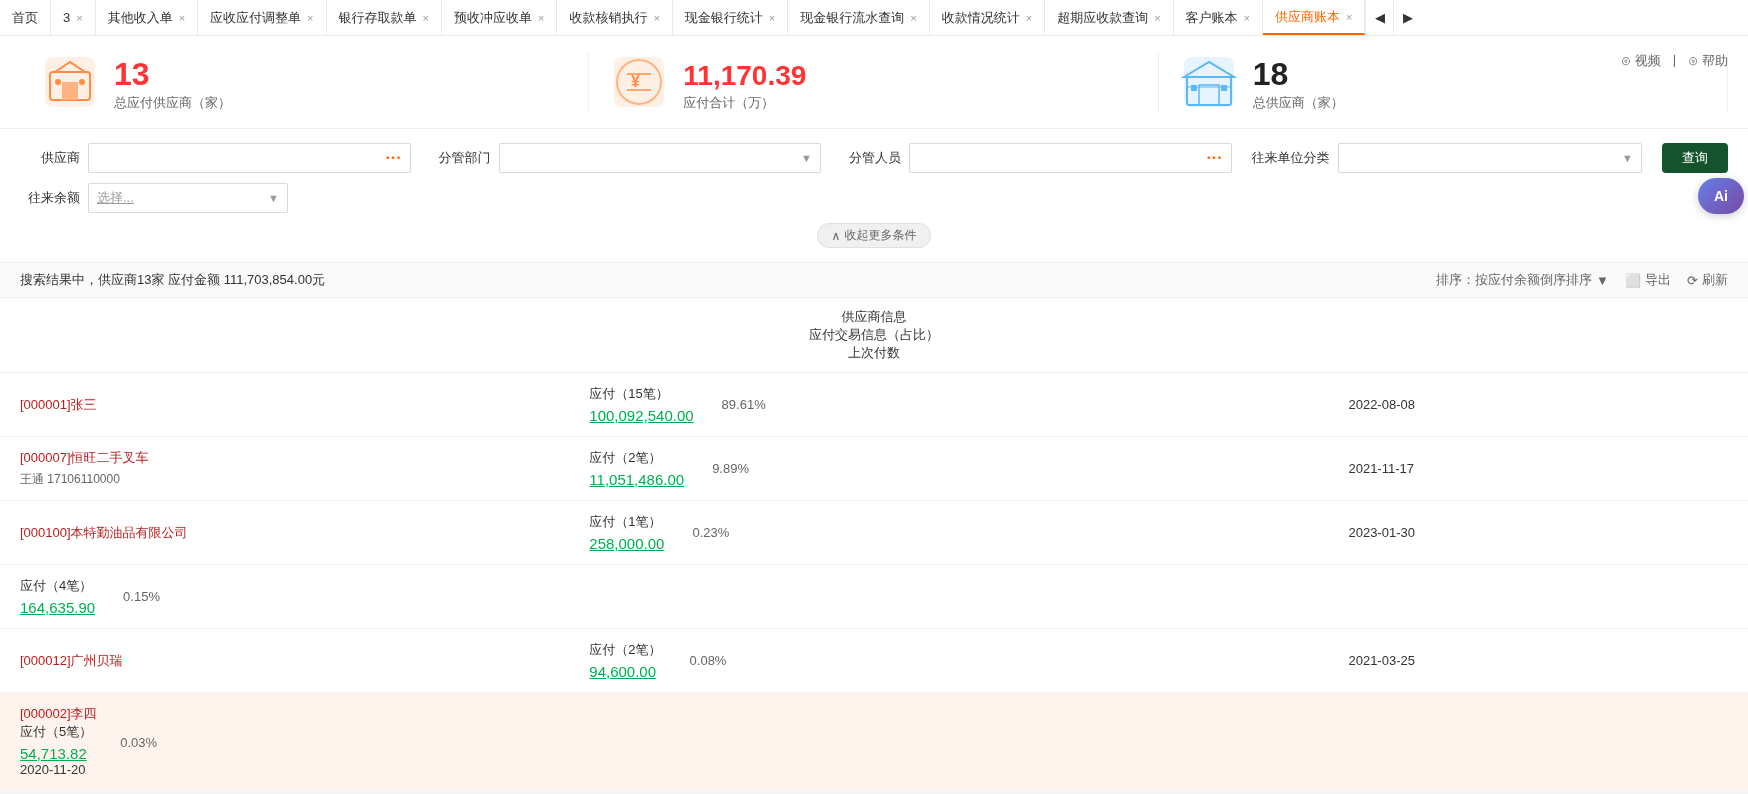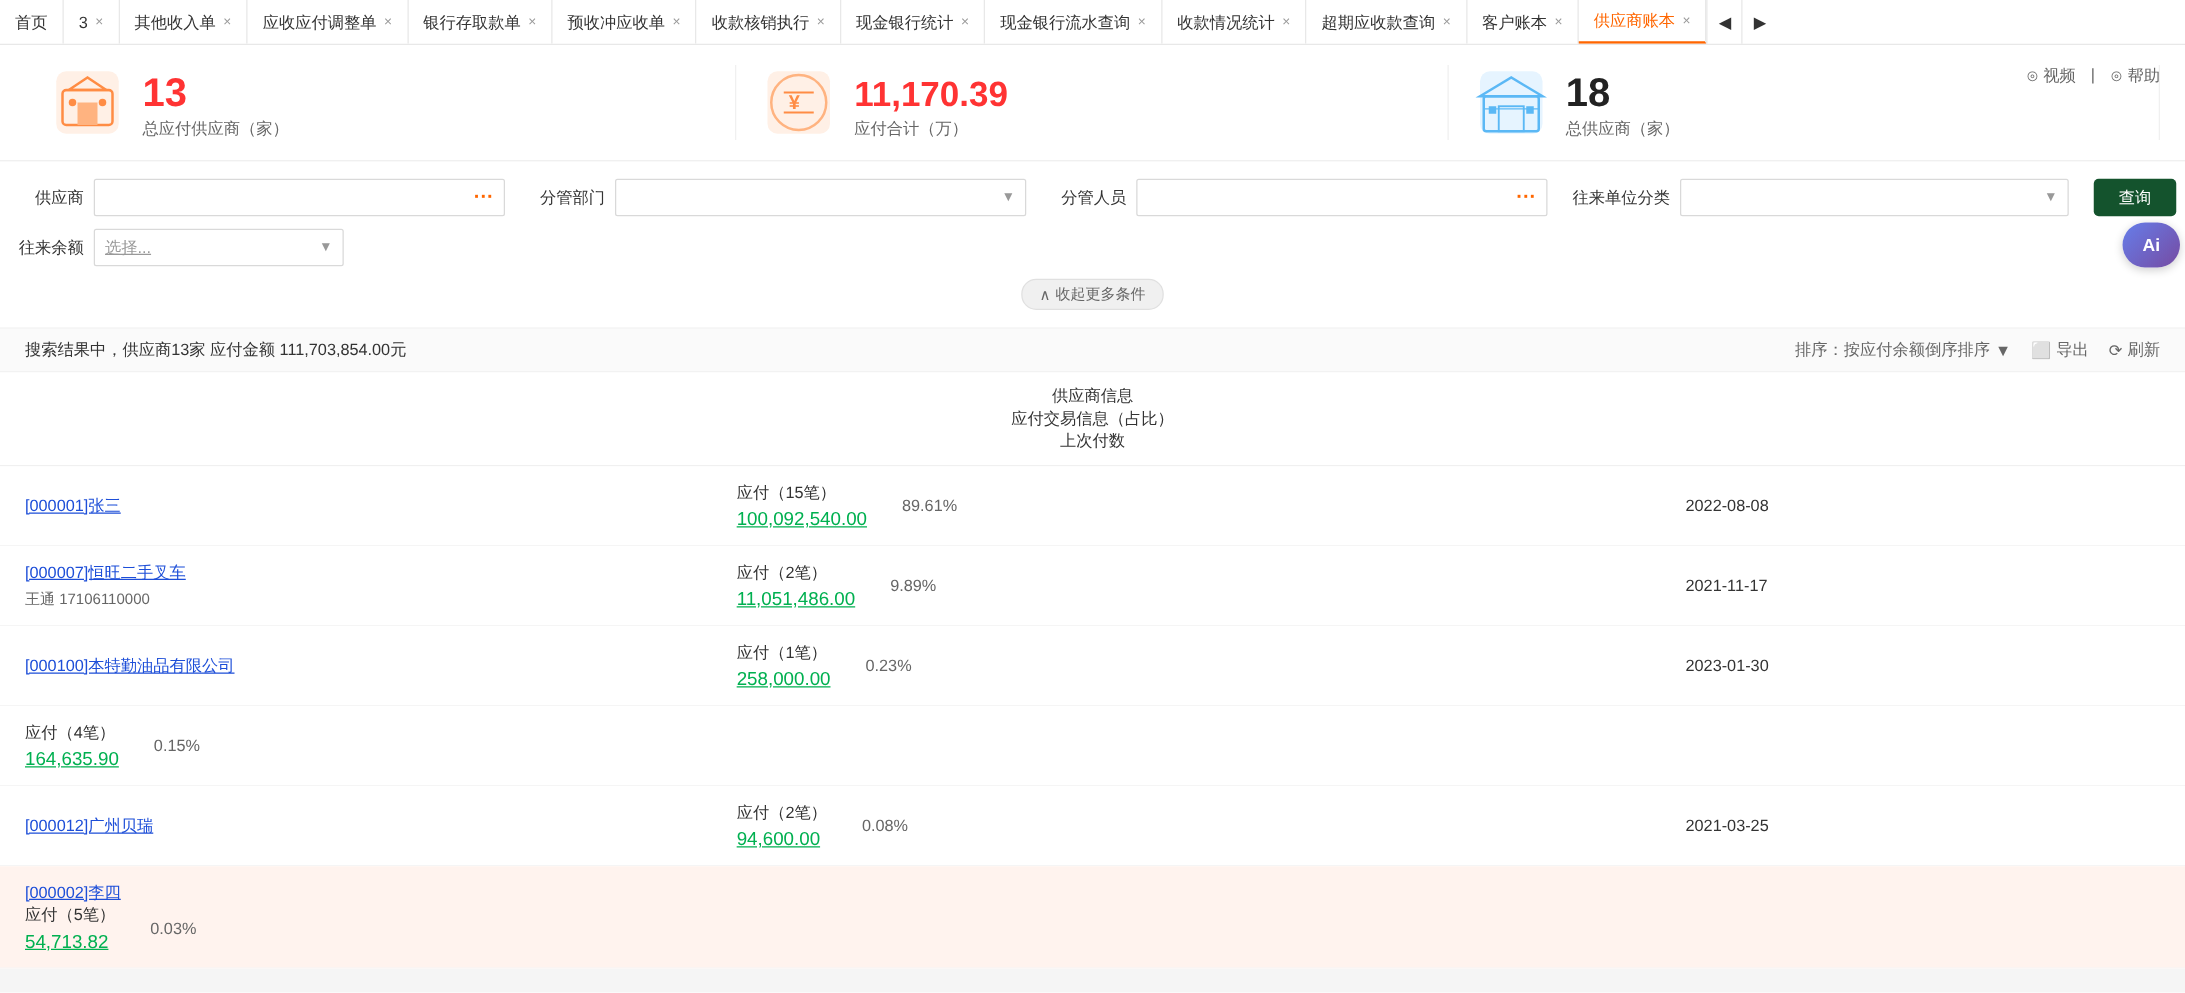--- a/index.html
+++ b/index.html
@@ -31,21 +31,21 @@
     .stat-block:last-of-type { border-right: none; }
     .stat-icon { width: 60px; height: 60px; flex-shrink: 0; }
     .stat-icon svg { width: 100%; height: 100%; }
     .stat-info .stat-number { font-size: 32px; font-weight: bold; color: #ff3333; line-height: 1; }
     .stat-info .stat-label { font-size: 13px; color: #666; margin-top: 4px; }
     .header-right { position: absolute; right: 20px; top: 16px; display: flex; gap: 12px; font-size: 13px; color: #666; }
     .header-right span { cursor: pointer; }
 
     
     .filter-area {
-      background: #fff; padding: 14px 7px; border-bottom: 1px solid #f0f0f0;
+      background: #fff; padding: 14px 20px; border-bottom: 1px solid #f0f0f0;
     }
     .filter-row { display: flex; align-items: center; gap: 0; margin-bottom: 10px; }
     .filter-row:last-child { margin-bottom: 0; }
     .filter-item { display: flex; align-items: center; gap: 8px; flex: 1; }
     .filter-label { color: #333; font-size: 13px; white-space: nowrap; min-width: 60px; text-align: right; }
     .filter-input {
       flex: 1; height: 30px; border: 1px solid #d9d9d9; border-radius: 2px;
       padding: 0 8px; font-size: 13px; color: #999; display: flex; align-items: center;
       justify-content: space-between; cursor: pointer; background: #fff;
     }
@@ -84,21 +84,21 @@
     .col-transaction { flex: 4; }
     .col-lastpay { flex: 2; }
 
     .table-row {
       display: flex; align-items: stretch; padding: 12px 20px;
       border-bottom: 1px solid #f5f5f5; background: #fff; cursor: pointer;
     }
     .table-row.highlighted { background: #fff3ee; flex-direction: column; }
 
     .supplier-col { flex: 3; display: flex; flex-direction: column; justify-content: center; gap: 4px; }
-    .supplier-link { color: #1d4ed8; text-decoration: underline; font-size: 13px; cursor: pointer; }
+    .supplier-link { color: #b91c1c; font-size: 13px; cursor: pointer; }
     .supplier-sub { color: #666; font-size: 12px; }
 
     .transaction-col { flex: 4; display: flex; align-items: center; gap: 20px; }
     .tx-info { display: flex; flex-direction: column; gap: 4px; }
     .tx-label { font-size: 13px; color: #333; }
     .tx-amount { font-size: 15px; color: #00b050; font-weight: 500; text-decoration: underline; cursor: pointer; }
     .tx-percent { font-size: 13px; color: #666; margin-left: 8px; }
 
     .lastpay-col { flex: 2; display: flex; align-items: center; font-size: 13px; color: #333; }
 
@@ -401,17 +401,20 @@
       <span class="supplier-link">[000002]李四</span>
 
     </div>
     <div class="transaction-col">
       <div class="tx-info">
         <span class="tx-label">应付（5笔）</span>
         <span class="tx-amount">54,713.82</span>
       </div>
       <span class="tx-percent">0.03%</span>
     </div>
+    <div class="lastpay-col">
+      <span>2020-11-20</span>
+    </div>
   </div>
     </div>
 </div>
 
 <div class="ai-btn">Ai</div>
 
 </body></html>

